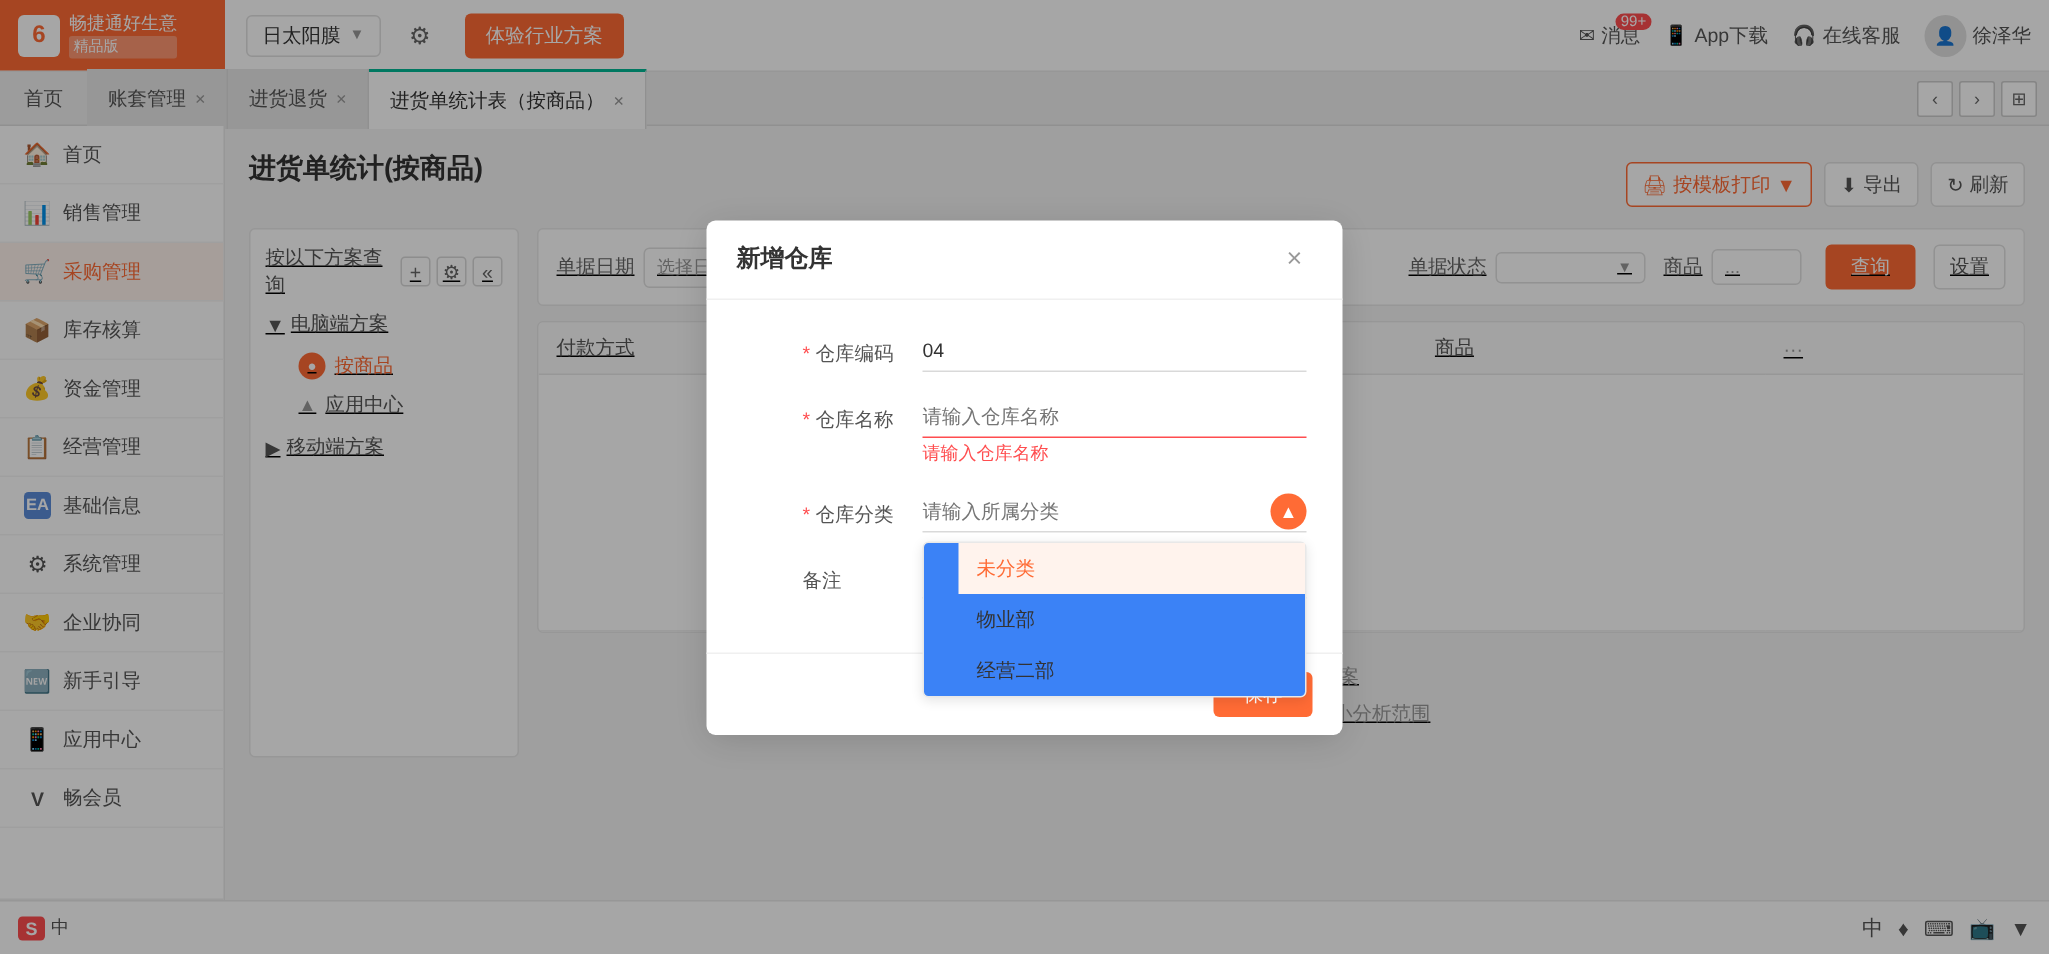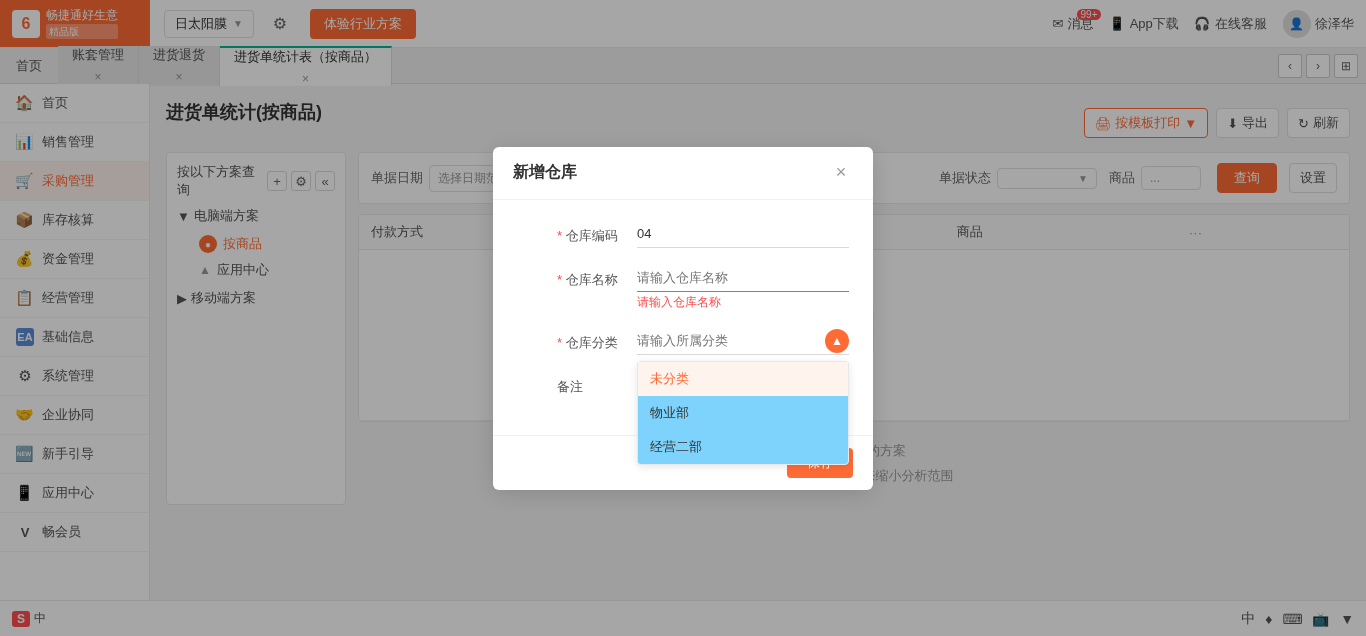--- a/index.html
+++ b/index.html
@@ -32,21 +32,20 @@
     .tab-bar {
       display: flex; align-items: center; height: 36px;
       background: #f0f0f0; border-bottom: 1px solid #ddd;
       padding: 0 0 0 0;
     }
     .tab-item {
       display: flex; align-items: center; height: 40px;
       padding: 0 14px; cursor: pointer; font-size: 13px;
       color: #555; border-right: 1px solid #ddd; gap: 6px;
       background: #e8e8e8;
-      flex-direction: column;
     }
     .tab-item.active { background: #fff; color: #333; border-top: 2px solid #00b896; }
     .tab-item .close { color: #999; font-size: 12px; cursor: pointer; }
     .tab-home { padding: 0 16px; color:#555; font-size:13px; cursor:pointer; height:36px; display:flex; align-items:center; }
     .tab-right-btns { margin-left:auto; display:flex; align-items:center; gap:4px; padding-right:8px; }
     .tab-right-btn { width:24px; height:24px; display:flex; align-items:center; justify-content:center; cursor:pointer; color:#666; border:1px solid #ccc; border-radius:2px; background:#fff; font-size:12px; }
 
     
     .main-layout { display:flex; height: calc(636px - 84px); }
 
@@ -90,21 +89,21 @@
 
     
     .overlay {
       position: fixed; top: 0; left: 0; width: 100%; height: 100%;
       background: rgba(0,0,0,0.35); z-index: 100;
       display: flex; align-items: center; justify-content: center;
     }
 
     
     .modal {
-      background: #fff; border-radius: 6px; width: 380px;
+      background: #fff; border-radius: 6px; width: 424px;
       box-shadow: 0 4px 24px rgba(0,0,0,0.15);
       position: relative; z-index: 101;
     }
     .modal-header {
       display:flex; align-items:center; justify-content:space-between;
       padding: 14px 20px; border-bottom: 1px solid #f0f0f0;
     }
     .modal-title { font-size: 16px; font-weight: bold; color: #333; }
     .modal-close { cursor:pointer; color:#999; font-size:18px; width:24px; height:24px; display:flex; align-items:center; justify-content:center; }
     .modal-body { padding: 20px 24px; margin-left: 40px; }
@@ -114,23 +113,23 @@
     .form-control { flex:1; }
     .form-input { width:100%; border:none; border-bottom:1px solid #d9d9d9; padding:6px 0; font-size:13px; color:#333; outline:none; background:transparent; }
     .form-input.error { border-bottom-color: #ff4d4f; }
     .error-msg { color:#ff4d4f; font-size:12px; margin-top:2px; }
     .form-select-wrapper { position: relative; }
     .form-select-input { width:100%; border:none; border-bottom:1px solid #d9d9d9; padding:6px 28px 6px 0; font-size:13px; color:#999; outline:none; background:transparent; cursor:pointer; }
     .form-select-arrow { position:absolute; right:0; top:50%; transform:translateY(-50%); width:24px; height:24px; background:#ff6b35; border-radius:50%; display:flex; align-items:center; justify-content:center; color:#fff; font-size:12px; cursor:pointer; }
 
     
     .dropdown-list {
-      position: absolute; background:#7dd3fc; border:1px solid #e8e8e8;
+      position: absolute; background:#3b82f6; border:1px solid #e8e8e8;
       border-radius:4px; box-shadow: 0 2px 8px rgba(0,0,0,0.1);
-      z-index: 200; width: 100%; margin-top:2px;
+      z-index: 200; width: 100%; margin-top:2px;padding-left:23px;
     }
     .dropdown-item { padding:8px 12px; cursor:pointer; font-size:13px; color:#333; }
     .dropdown-item.selected { background:#fff3ed; color:#ff6b35; }
     .btn-save { background:#ff6b35; border:none; color:#fff; border-radius:4px; padding:6px 20px; cursor:pointer; font-size:13px; }
 
     
     .bottom-bar {
       position:fixed; bottom:0; left:0; width:100%; height:36px;
       background:#fff; border-top:1px solid #e8e8e8;
       display:flex; align-items:center; justify-content:flex-end;
@@ -271,21 +270,21 @@
           <span>⬇</span>
           <span>导出</span>
         </div>
         <div class="toolbar-btn">
           <span>↻</span>
           <span>刷新</span>
         </div>
       </div>
     </div>
 
-    <div style="display:flex; gap:12px;">
+    <div style="display:flex; gap:12px;text-decoration:underline;">
 
       <div style="width:180px; flex-shrink:0; background:#fff; border:1px solid #e8e8e8; border-radius:4px; padding:10px;">
         <div style="display:flex; align-items:center; justify-content:space-between; margin-bottom:8px;">
           <span style="font-size:13px; color:#555;">按以下方案查询</span>
           <div style="display:flex; gap:4px;">
             <span style="width:20px;height:20px;border:1px solid #d9d9d9;border-radius:3px;display:flex;align-items:center;justify-content:center;cursor:pointer;font-size:13px;background:#fff;color:#666;">+</span>
             <span style="width:20px;height:20px;border:1px solid #d9d9d9;border-radius:3px;display:flex;align-items:center;justify-content:center;cursor:pointer;font-size:13px;background:#fff;color:#666;">⚙</span>
             <span style="width:20px;height:20px;border:1px solid #d9d9d9;border-radius:3px;display:flex;align-items:center;justify-content:center;cursor:pointer;font-size:13px;background:#fff;color:#666;">«</span>
           </div>
         </div>

